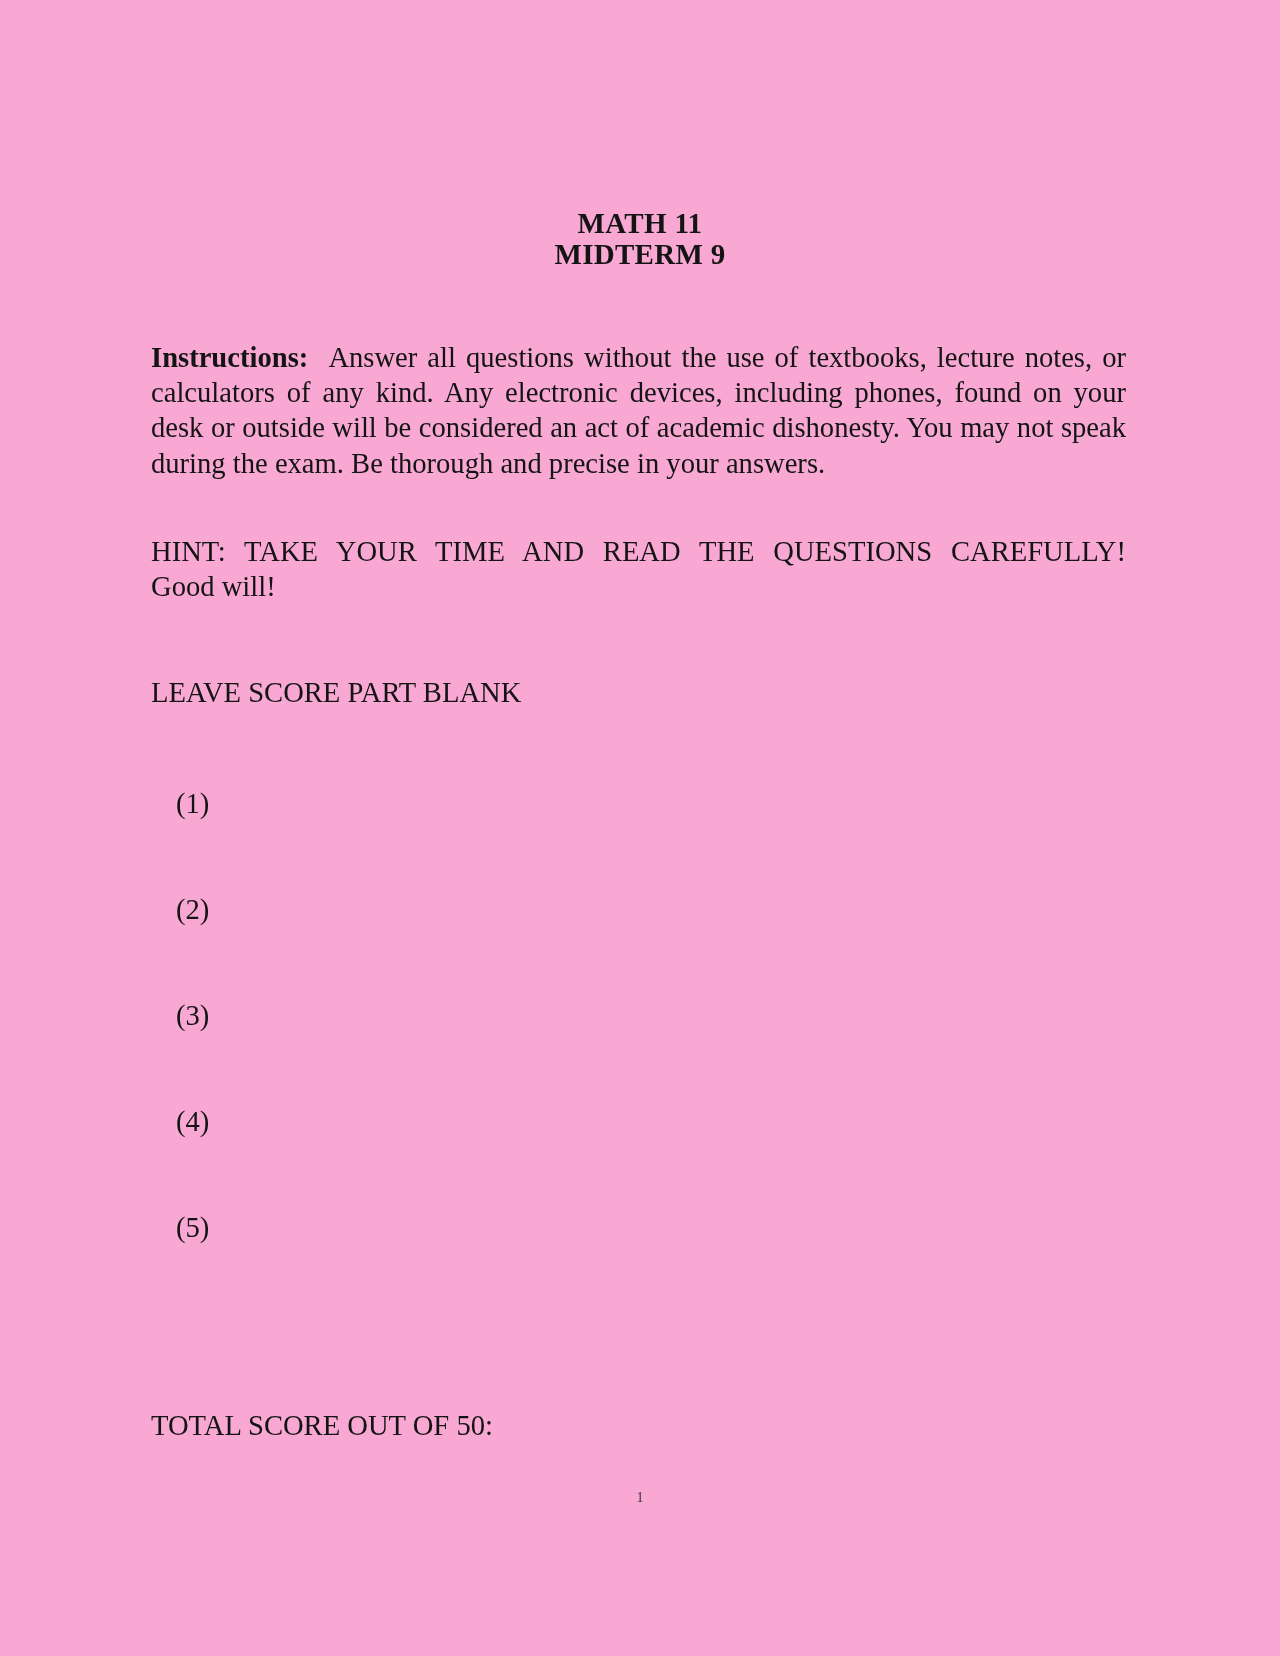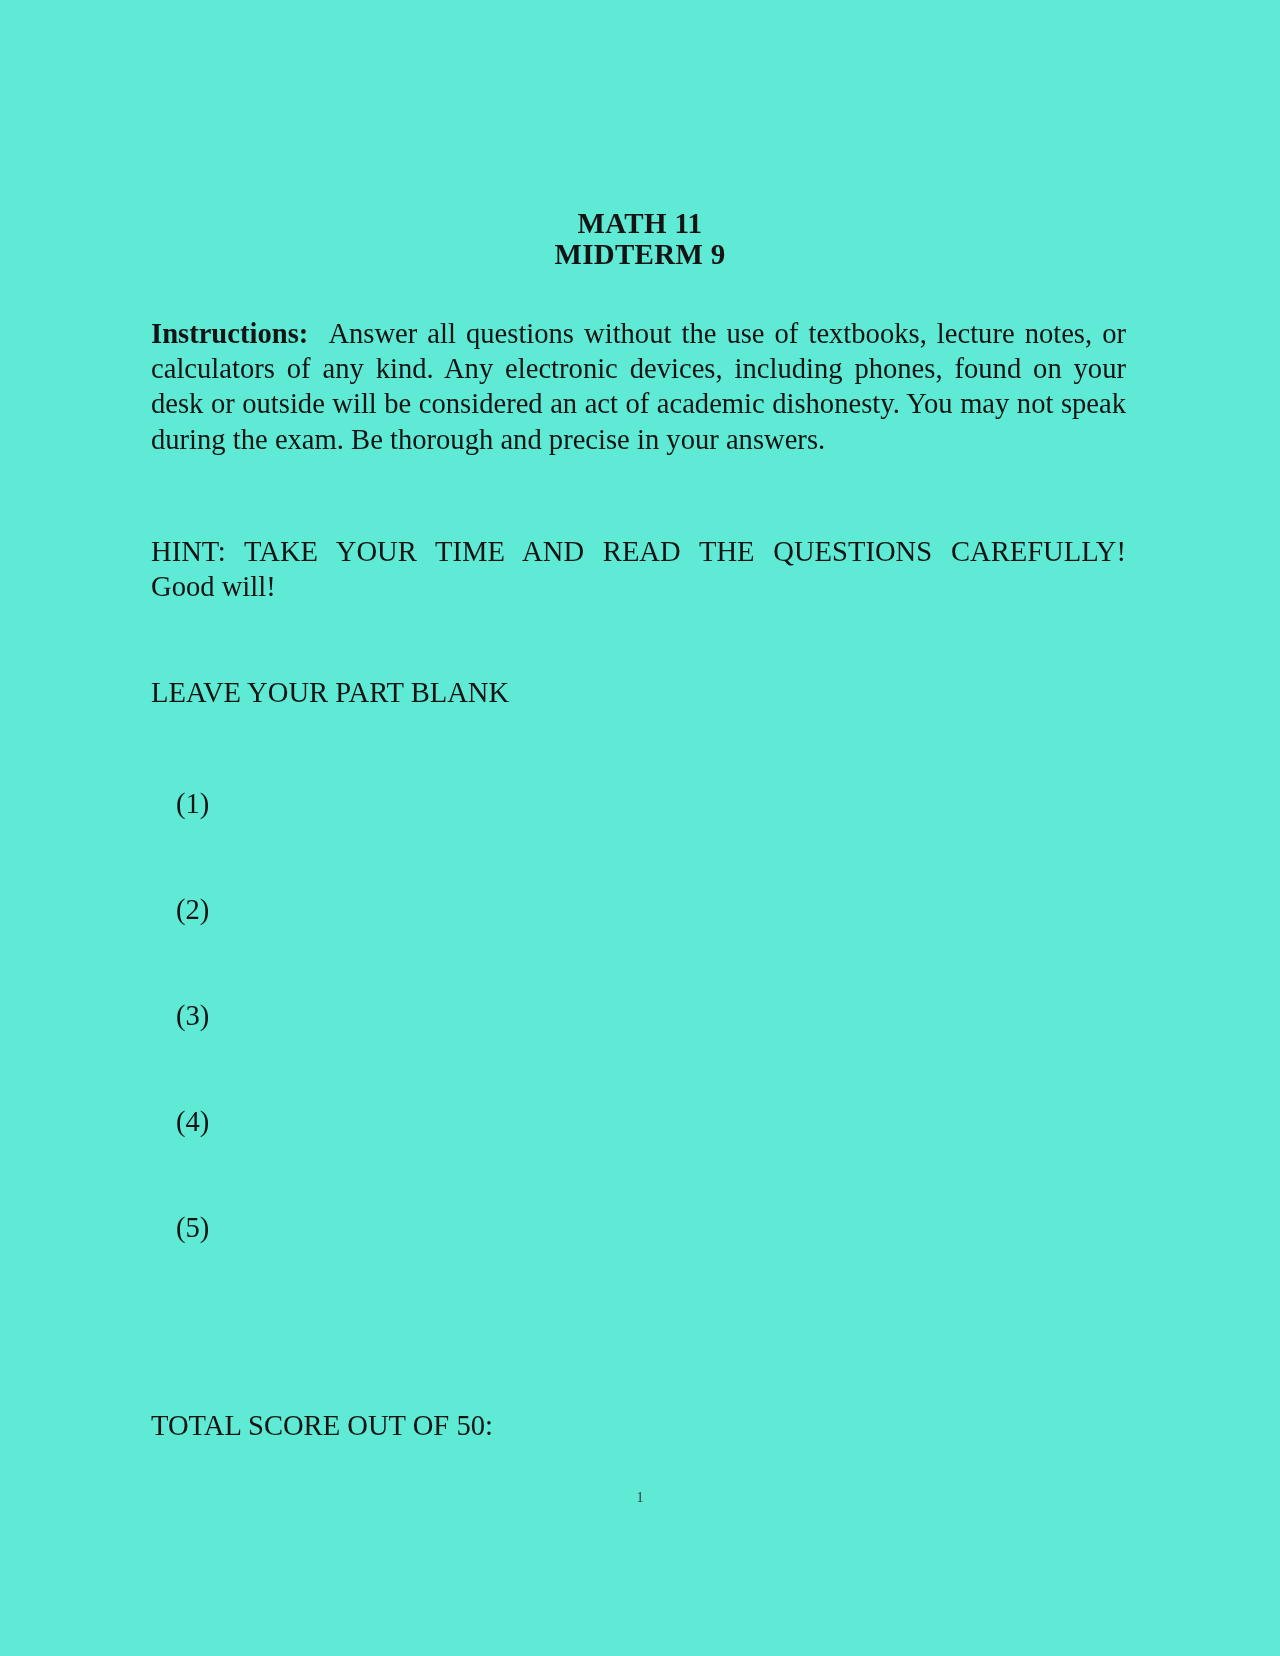--- a/index.html
+++ b/index.html
@@ -13,21 +13,21 @@
       position: relative;
       overflow: hidden;
       font-family: "DejaVu Serif", "Liberation Serif", serif;
       color: #141414;
     }
     .page {
       position: absolute;
       left: 0; top: 0;
       width: 1280px;
       height: 1656px;
-      background: #5eead4;
+      background: #f9a8d4;
     }
     .title-block {
       position: absolute;
       left: 0;
       width: 1280px;
       top: 208px;
       text-align: center;
       font-family: "Liberation Serif", serif;
       font-weight: bold;
       font-size: 29px;
@@ -37,21 +37,21 @@
     .title-block div { display: block; }
     .body-text {
       position: absolute;
       left: 151px;
       width: 975px;
       font-family: "Liberation Serif", serif;
       font-size: 28.6px;
       line-height: 35.2px;
     }
     .instructions {
-      top: 316px;
+      top: 340px;
       text-align: justify;
       hyphens: manual;
     }
     .instructions .label {
       font-weight: bold;
     }
     .hint {
       top: 534px;
     }
     .hint .line1 {
@@ -93,21 +93,21 @@
     <div>MIDTERM 9</div>
   </div>
 
   <div class="body-text instructions"><span class="label">Instructions:</span>&nbsp;&nbsp;<span>Answer all questions without the use of textbooks, lecture notes, or calculators of any kind. Any electronic devices, including phones, found on your desk or outside will be considered an act of academic dishon­esty. You may not speak during the exam. Be thorough and precise in your answers.</span></div>
 
   <div class="body-text hint">
     <span class="line1">HINT: TAKE YOUR TIME AND READ THE QUESTIONS CAREFULLY!</span>
     <span>Good will!</span>
   </div>
 
-  <div class="body-text leave-blank">LEAVE YOUR PART BLANK</div>
+  <div class="body-text leave-blank">LEAVE SCORE PART BLANK</div>
 
   <div class="score-item" style="top:787px;">(1)</div>
   <div class="score-item" style="top:893px;">(2)</div>
   <div class="score-item" style="top:999px;">(3)</div>
   <div class="score-item" style="top:1105px;">(4)</div>
   <div class="score-item" style="top:1211px;">(5)</div>
 
   <div class="body-text total-score">TOTAL SCORE OUT OF 50:</div>
 
   <div class="page-number">1</div>

